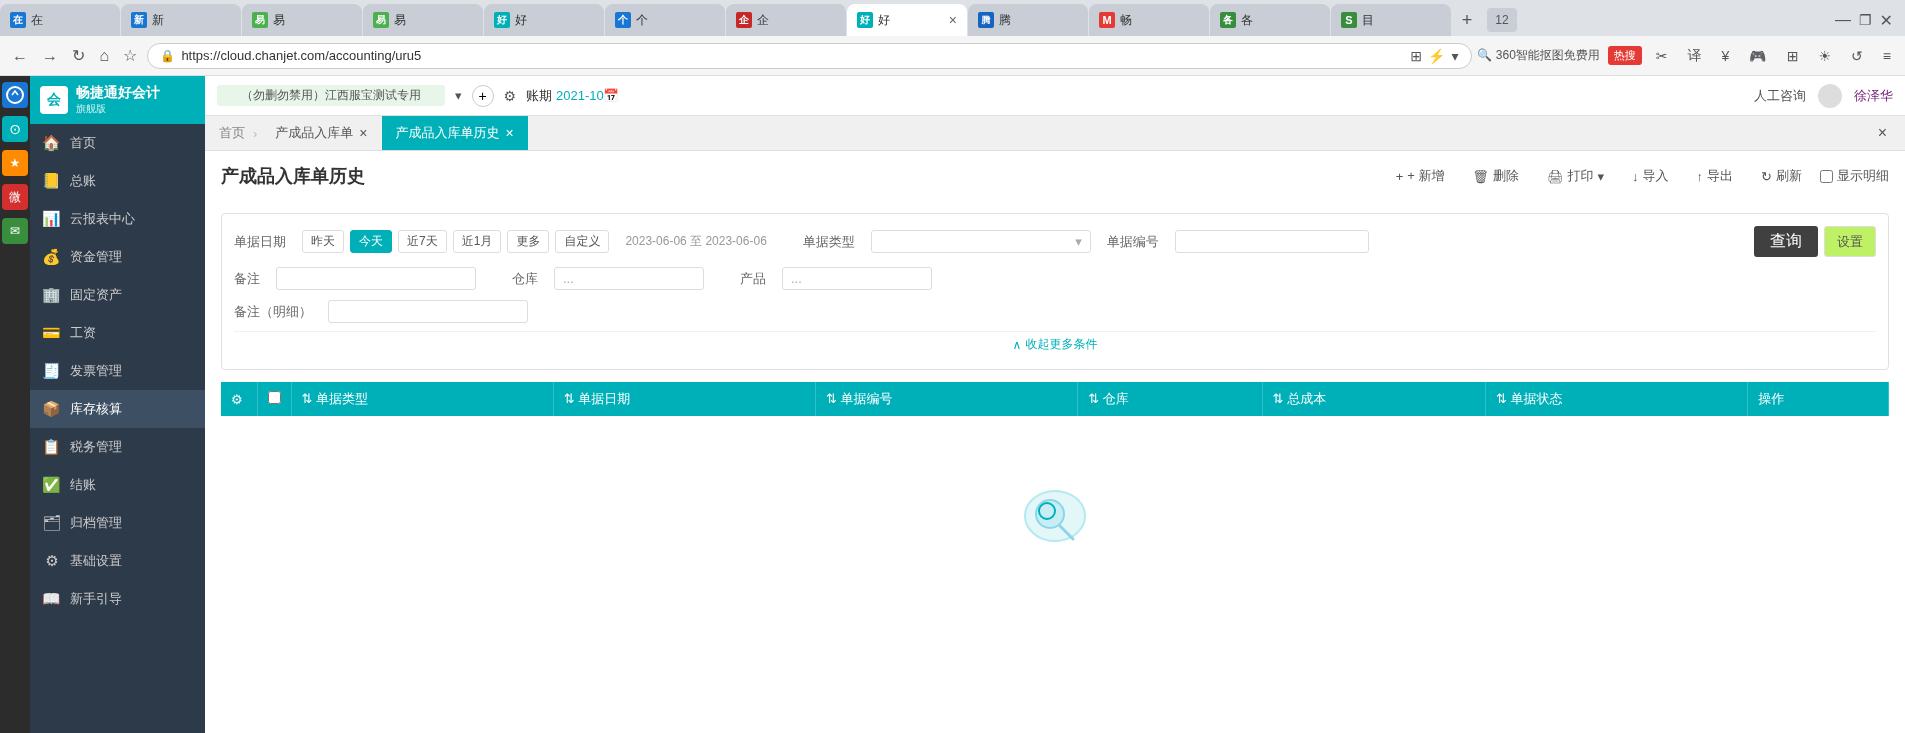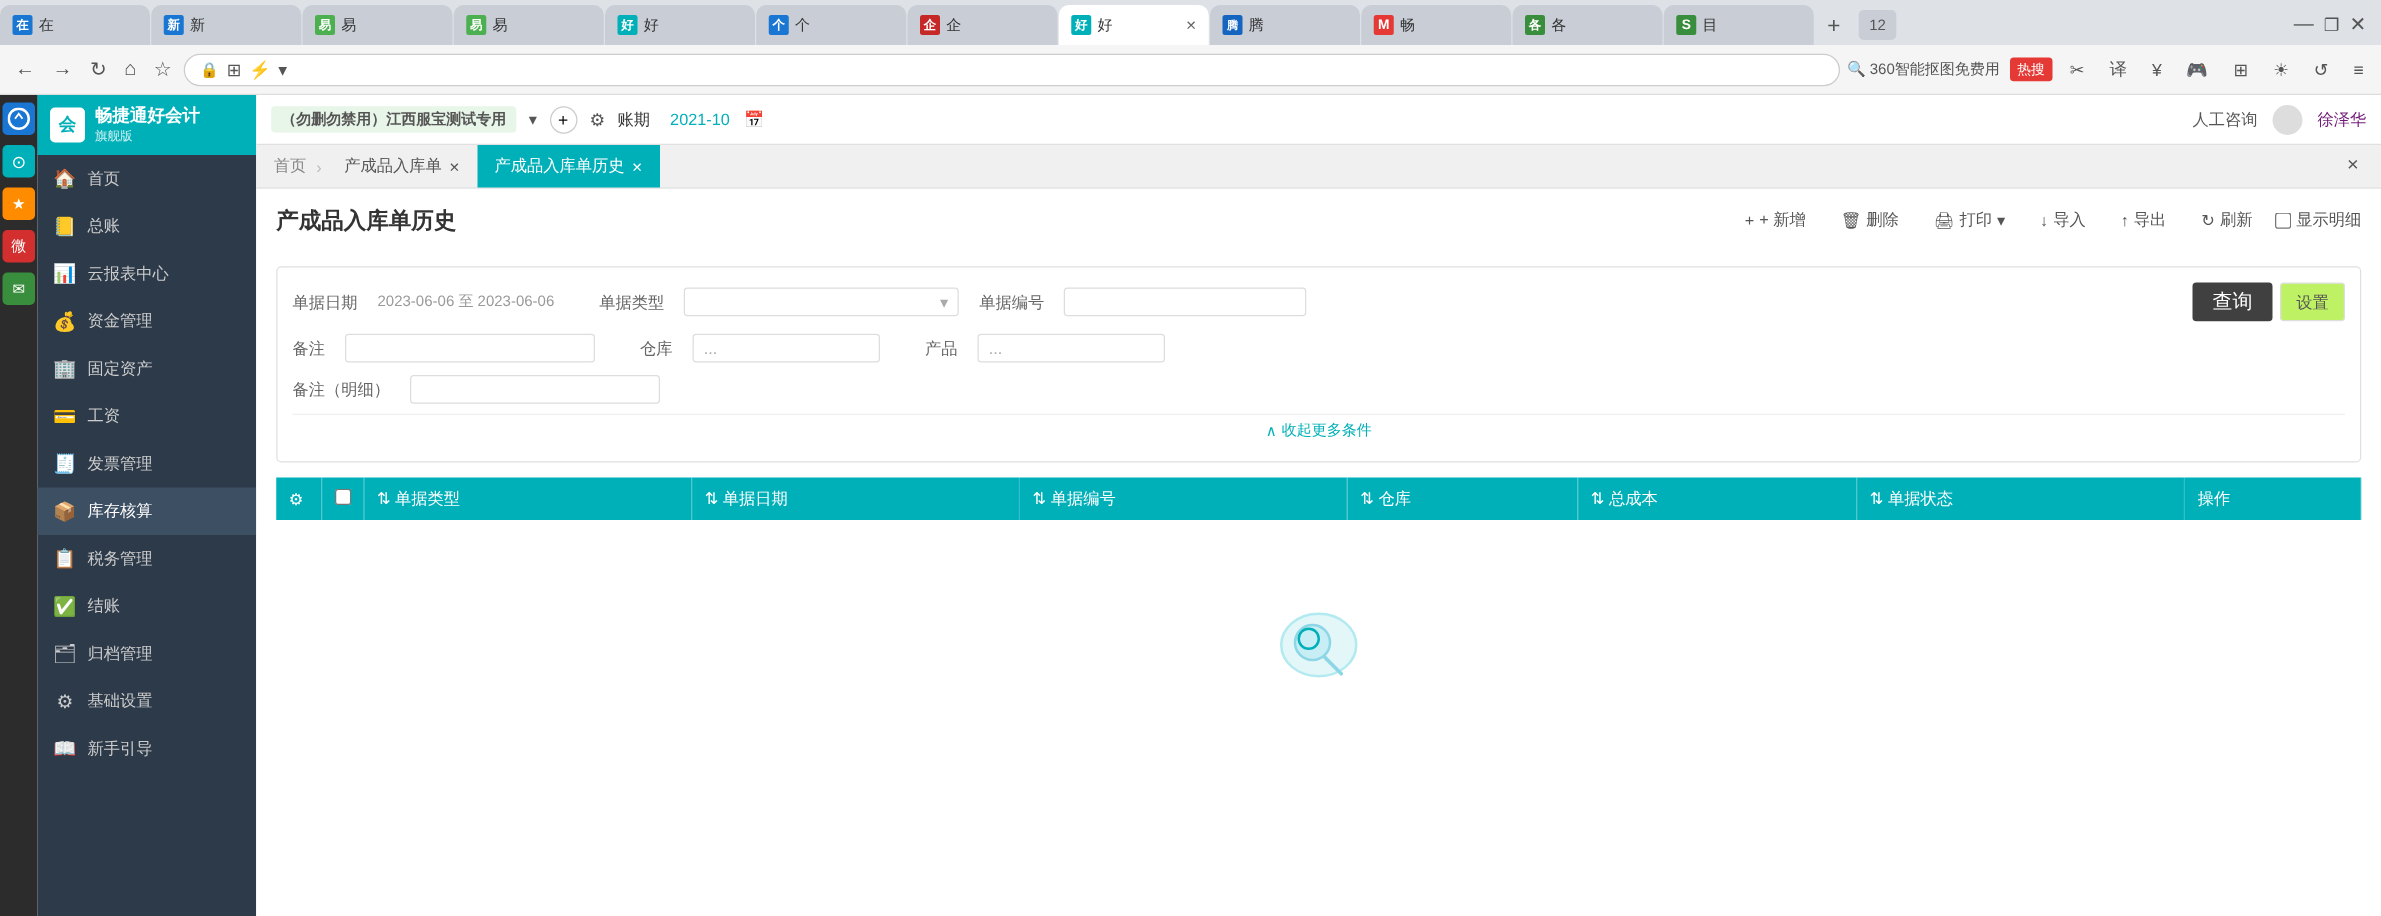--- a/index.html
+++ b/index.html
@@ -37,22 +37,22 @@
     .nav-sidebar-header .logo-sub { font-size: 10px; color: rgba(255,255,255,0.8); }
     .nav-item { display: flex; align-items: center; padding: 10px 12px; color: #ccc; cursor: pointer; gap: 8px; font-size: 13px; }
     .nav-item.active { background: #3d4f62; color: #fff; }
     .nav-item .nav-icon { font-size: 15px; width: 20px; text-align: center; }
 
     
     .main-content { flex: 1; display: flex; flex-direction: column; background: #f5f5f5; overflow: hidden; }
 
     
     .content-topbar { background: #fff; padding: 6px 12px; display: flex; align-items: center; gap: 10px; border-bottom: 1px solid #e0e0e0; height: 40px; }
-    .topbar-tag { background: #e8f5e9; color: #555; padding: 2px 8px; border-radius: 3px; font-size: 12px; font-weight: bold; }
-    .topbar-period { font-size: 13px; color: #333; display: flex; align-items: center; gap: 12px; }
+    .topbar-tag { background: #e8f5e9; color: #555; padding: 2px 24px; border-radius: 3px; font-size: 12px; }
+    .topbar-period { font-size: 13px; color: #333; display: flex; align-items: center; gap: 0; }
     .topbar-right { margin-left: auto; display: flex; align-items: center; gap: 12px; color: #555; font-size: 13px; }
 
     
     .page-tabs { display: flex; align-items: center; background: #f0f0f0; border-bottom: 1px solid #ddd; padding: 0 10px; }
     .page-tab { padding: 8px 14px; font-size: 13px; color: #555; cursor: pointer; display: flex; align-items: center; gap: 6px; }
     .page-tab.active { background: #00b0b9; color: #fff; }
     .page-tab .close-btn { font-size: 14px; cursor: pointer; }
 
     
     .page-body { flex: 1; background: #fff; padding: 12px 16px; overflow-y: auto; }
@@ -158,20 +158,21 @@
   </div>
 
   <div class="browser-toolbar">
     <button class="nav-btn">←</button>
     <button class="nav-btn">→</button>
     <button class="nav-btn">↻</button>
     <button class="nav-btn">⌂</button>
     <button class="nav-btn">☆</button>
     <div class="address-bar">
       <span style="color:#4CAF50;font-size:12px;">🔒</span>
+      <span class="address-text">https://cloud.chanjet.com/accounting/uru5</span>
       <span style="color:#555;font-size:14px;">⊞</span>
       <span style="color:#555;font-size:14px;">⚡</span>
       <span style="color:#555;font-size:14px;">▾</span>
     </div>
     <div class="toolbar-icons">
       <span style="font-size:12px;color:#555;">🔍 <span>360智能抠图免费用</span></span>
       <span style="background:#e53935;color:#fff;border-radius:3px;padding:2px 6px;font-size:11px;">热搜</span>
       <button class="toolbar-icon-btn">✂</button>
       <button class="toolbar-icon-btn">译</button>
       <button class="toolbar-icon-btn">¥</button>
@@ -342,20 +343,28 @@
             <input type="checkbox" style="">
             <span>显示明细</span>
           </label>
         </div>
       </div>
 
       <div class="filter-section">
 
         <div class="filter-row">
           <span class="filter-label">单据日期</span>
+          <div class="date-filter">
+            <button class="date-btn">昨天</button>
+            <button class="date-btn active">今天</button>
+            <button class="date-btn">近7天</button>
+            <button class="date-btn">近1月</button>
+            <button class="date-btn">更多</button>
+            <button class="date-btn">自定义</button>
+          </div>
           <span class="date-range">2023-06-06 至 2023-06-06</span>
 
           <span class="filter-label" style="margin-left:20px;">单据类型</span>
           <div class="filter-select" style="min-width:220px;">
             <span style="color:#aaa;flex:1;"></span>
             <span style="color:#aaa;">▾</span>
           </div>
 
           <span class="filter-label">单据编号</span>
           <input class="filter-input" type="text" placeholder="" style="">

